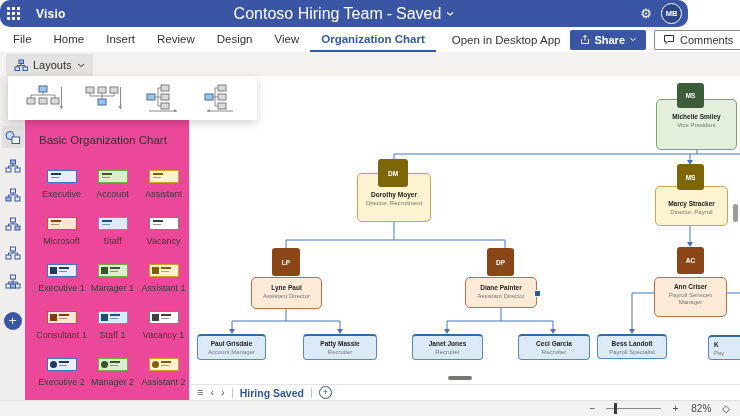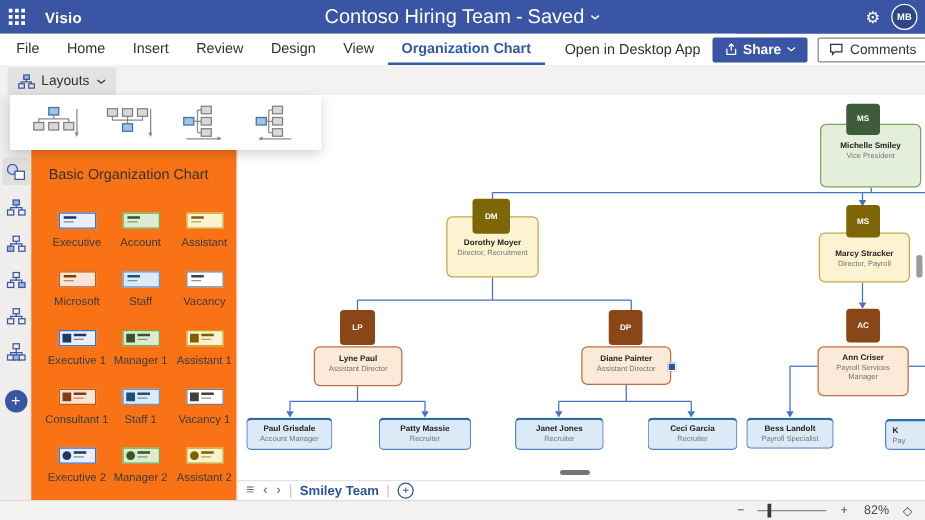--- a/index.html
+++ b/index.html
@@ -1,21 +1,21 @@
 <!DOCTYPE html>
 <html><head>
 <meta charset="utf-8">
 <style>
   html,body{margin:0;padding:0;background:#fff;}
   .app{position:relative;width:740px;height:416px;overflow:hidden;
        font-family:"Liberation Sans",sans-serif;background:#fff;-webkit-font-smoothing:antialiased;}
 
   
-  .topbar{position:absolute;left:0;top:0;width:740px;height:27px;background:#3955a3;color:#fff;
-          display:flex;align-items:center;}
+  .topbar{position:absolute;left:0;top:0;width:688px;height:27px;background:#3955a3;color:#fff;
+          display:flex;align-items:center;border-radius:10px;}
   .waffle{width:27px;height:27px;display:flex;align-items:center;justify-content:center;cursor:pointer;}
   .waffle-grid{display:grid;grid-template-columns:repeat(3,3px);grid-gap:2px;}
   .waffle-grid i{width:3px;height:3px;background:#fff;display:block;}
   .app-name{font-size:12px;font-weight:bold;margin-left:9px;letter-spacing:.2px;}
   .doc-title{position:absolute;left:50%;transform:translateX(-50%);display:flex;align-items:center;
              gap:4px;font-size:16px;white-space:nowrap;}
   .topbar-right{position:absolute;right:6px;top:0;height:27px;display:flex;align-items:center;gap:9px;}
   .gear{font-size:13px;line-height:1;cursor:pointer;}
   .avatar{width:19px;height:19px;border-radius:50%;border:1.5px solid #fff;background:#2d4687;
           display:flex;align-items:center;justify-content:center;font-size:7.5px;font-weight:bold;cursor:pointer;}
@@ -46,21 +46,21 @@
 
   
   .rail{position:absolute;left:0;top:76px;width:25px;height:324px;background:#efeeed;display:flex;
         flex-direction:column;align-items:center;padding-top:50px;gap:7px;box-sizing:border-box;}
   .rail-tile{width:22px;height:22px;display:flex;align-items:center;justify-content:center;cursor:pointer;border-radius:2px;}
   .rail-tile.active{background:#e1dfdd;}
   .add-shape-btn{margin-top:12px;width:18px;height:18px;border-radius:50%;background:#3955a3;color:#fff;
         font-size:13px;line-height:17px;text-align:center;cursor:pointer;}
 
   
-  .shapes-panel{position:absolute;left:25px;top:76px;width:165px;height:324px;background:#f97316;
+  .shapes-panel{position:absolute;left:25px;top:76px;width:165px;height:324px;background:#ec4899;
         border-right:1px solid #e4e2e0;box-sizing:border-box;padding-top:58px;overflow:hidden;}
   .panel-title{margin:0 0 0 14px;font-size:11.5px;color:#323130;}
   .stencil-grid{display:grid;grid-template-columns:repeat(3,51px);padding-left:11px;margin-top:24px;grid-row-gap:18px;}
   .stencil-item{display:flex;flex-direction:column;align-items:center;cursor:pointer;}
   .stencil-shape{width:30px;height:13px;background:var(--bg);border:1px solid var(--bd);position:relative;box-sizing:border-box;}
   .stencil-shape .l1{position:absolute;left:3px;top:2px;width:10px;height:2px;background:var(--dk);}
   .stencil-shape .l2{position:absolute;left:3px;top:6px;width:8px;height:1px;background:var(--dk);opacity:.55;}
   .stencil-shape.badge-square .l1,.stencil-shape.badge-circle .l1{left:11px;}
   .stencil-shape.badge-square .l2,.stencil-shape.badge-circle .l2{left:11px;}
   .stencil-shape .bq{position:absolute;left:2px;top:2px;width:7px;height:7px;background:var(--dk);}
@@ -491,21 +491,21 @@
         <div class="node-name">K</div>
         <div class="node-title" style="padding: 0px;">Pay</div>
       </div>
     </div>
 
   <div class="sheetbar">
     <span class="sheet-icon">≡</span>
     <span class="sheet-icon">‹</span>
     <span class="sheet-icon">›</span>
     <span class="sheet-divider"></span>
-    <span class="sheet-name">Smiley Team</span>
+    <span class="sheet-name">Hiring Saved</span>
     <span class="sheet-divider"></span>
     <span class="add-sheet">+</span>
   </div>
 
   <div class="statusbar">
     <span>−</span>
     <span class="zoom-track">
         <span class="zoom-handle"></span>
       </span>
     <span>+</span>

